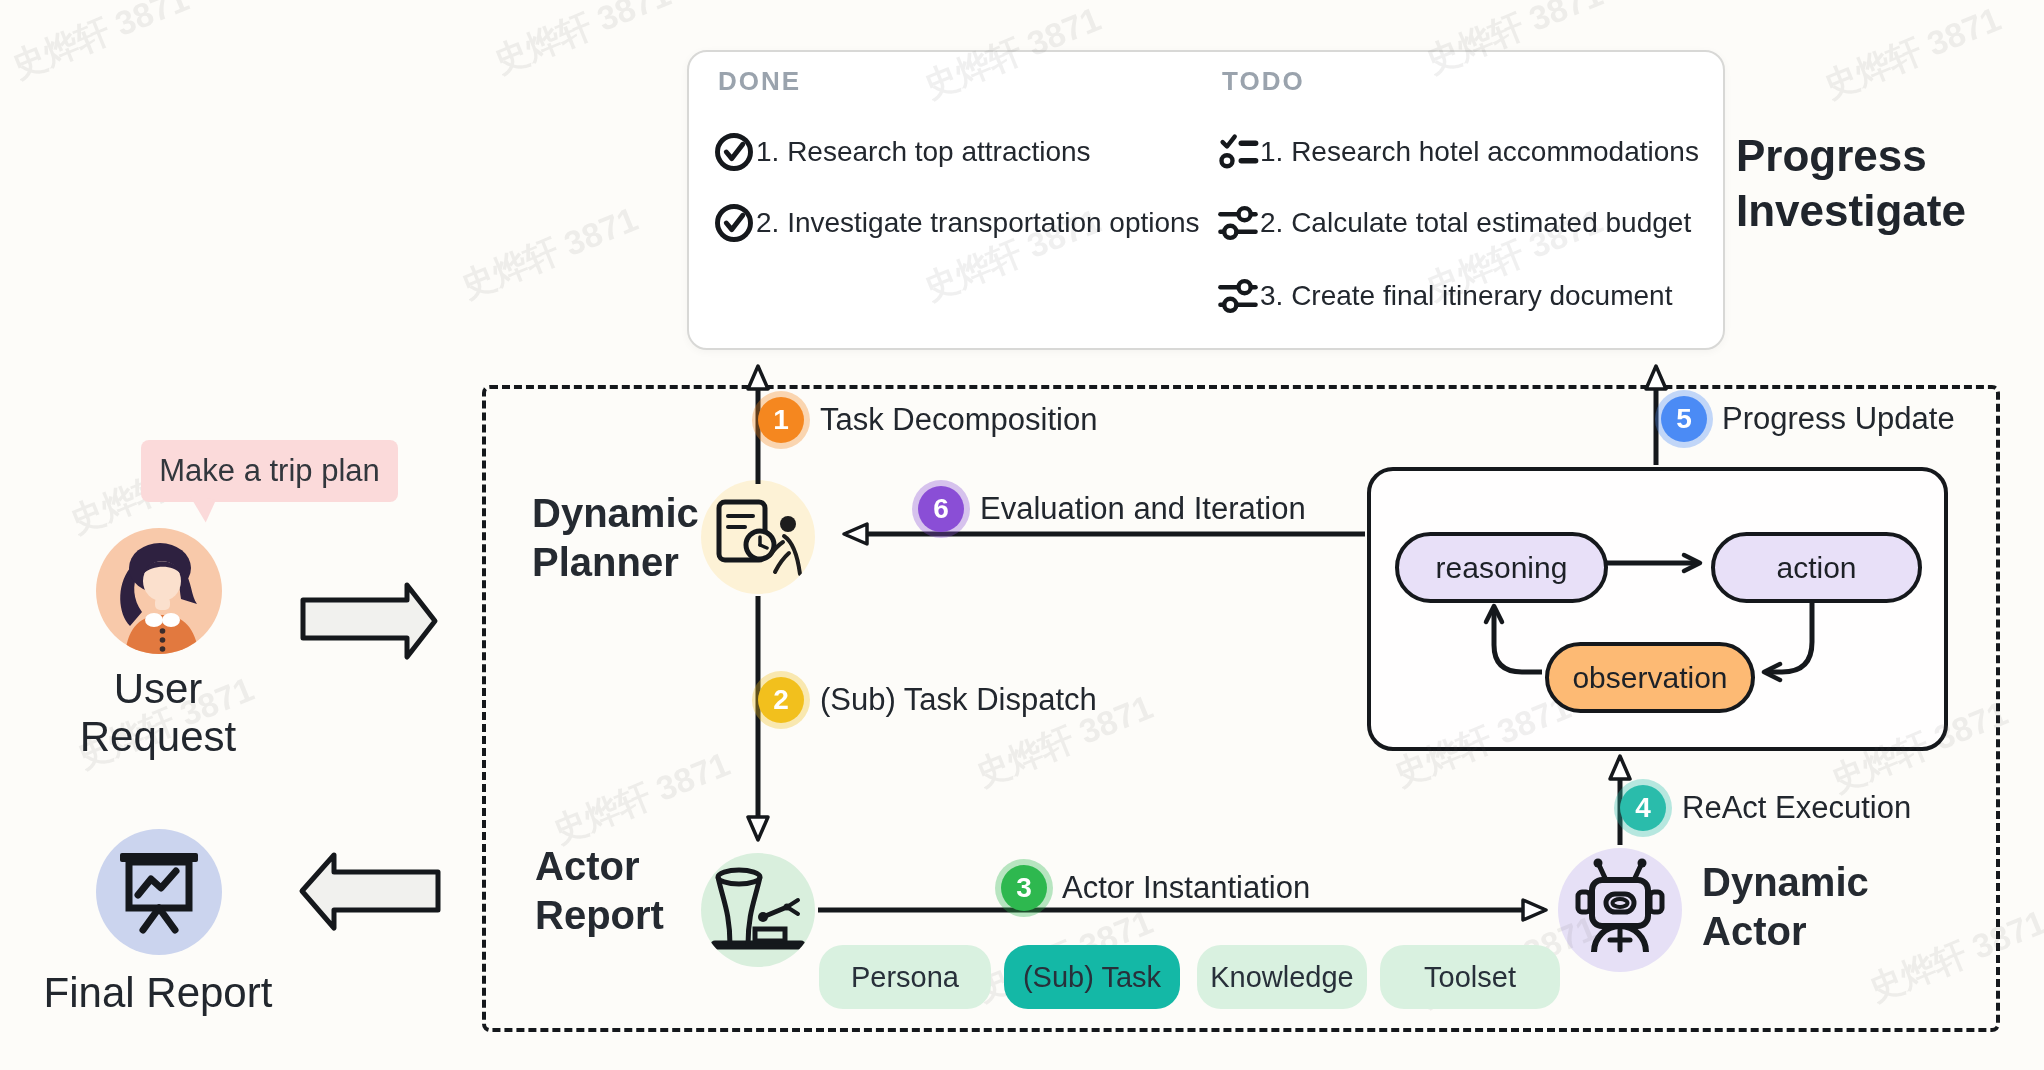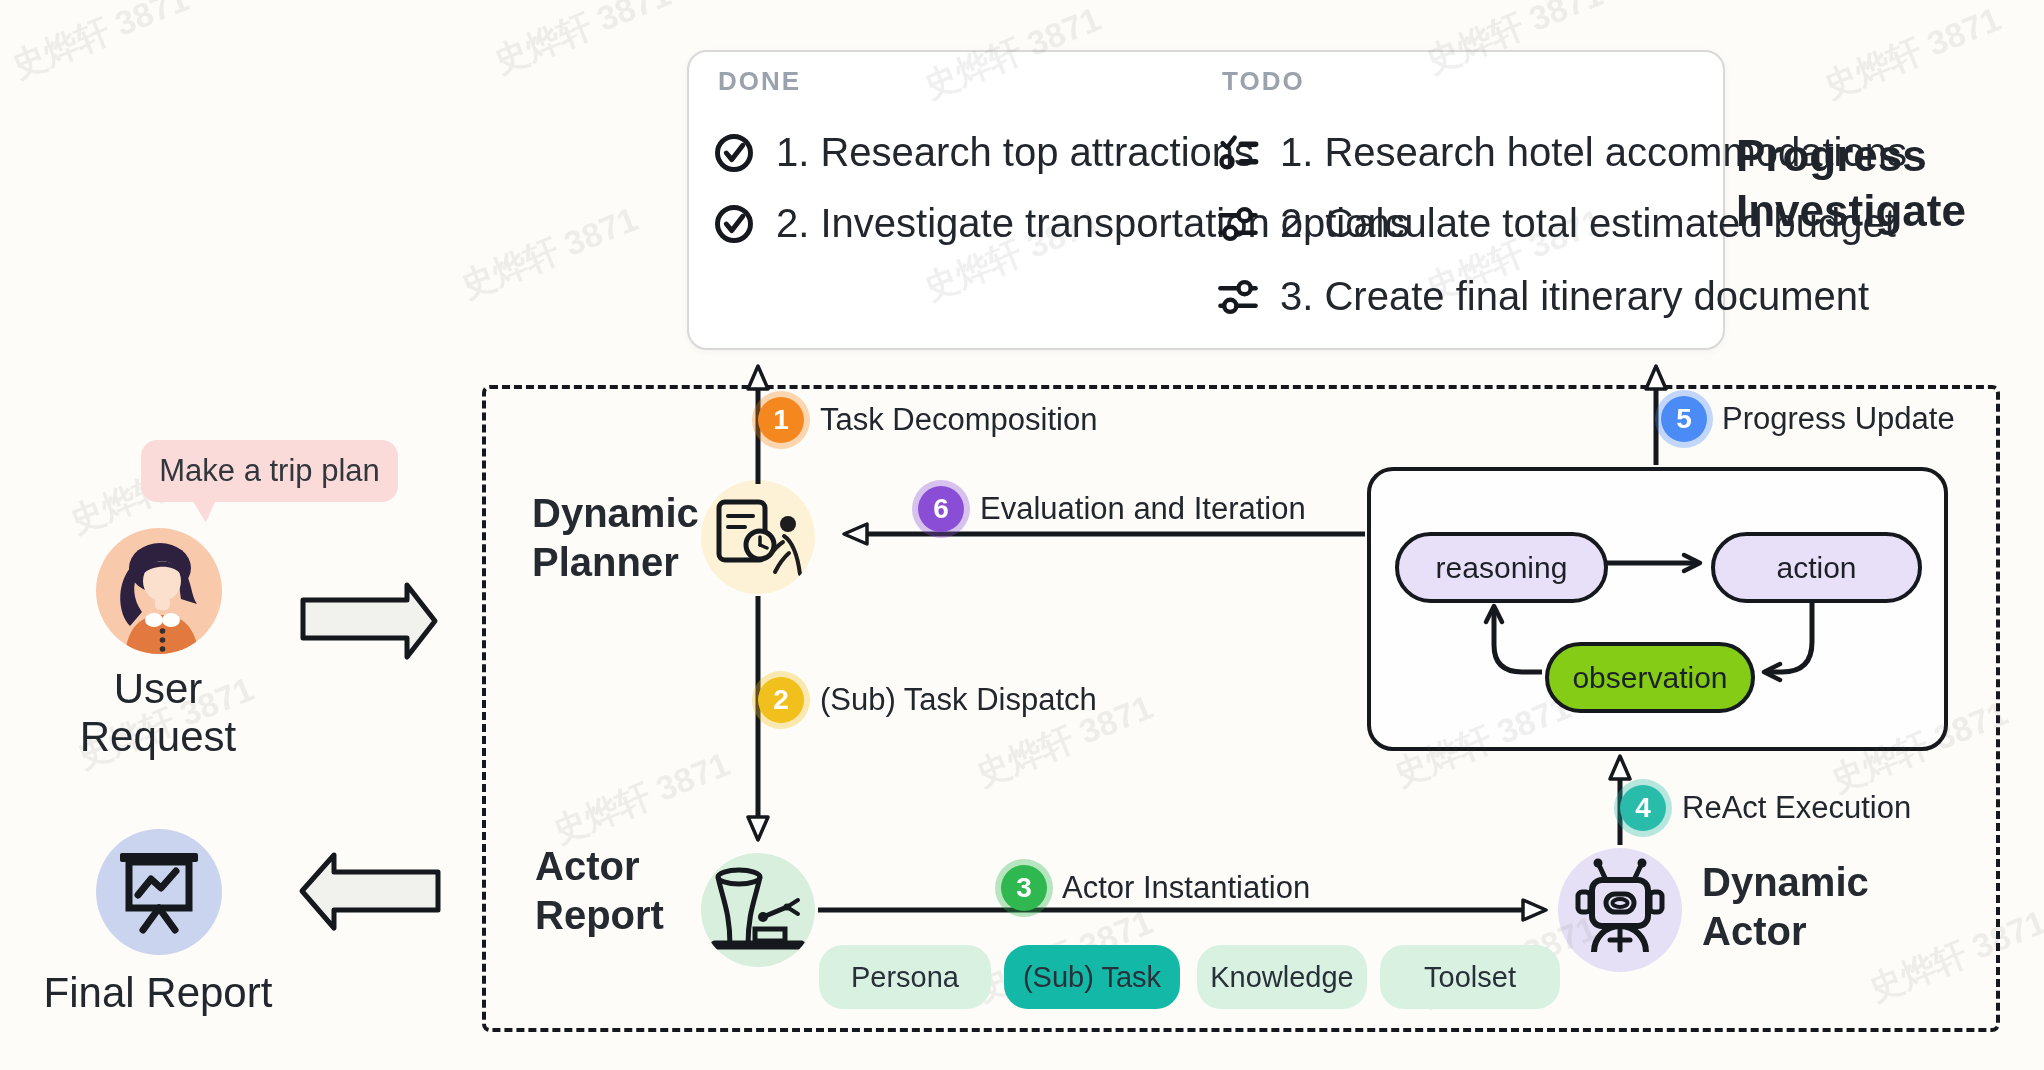--- a/index.html
+++ b/index.html
@@ -7,21 +7,21 @@
           font-family:"Liberation Sans",sans-serif;color:#21262d;}
 
   
   .wm{position:absolute;font-size:34px;color:rgba(90,90,90,.09);transform:rotate(-22deg);
       white-space:nowrap;pointer-events:none;z-index:3;font-weight:600;}
 
   
   .panel{position:absolute;left:687px;top:50px;width:1034px;height:296px;background:#ffffff;
          border:2px solid #d8d8d6;border-radius:20px;box-shadow:0 2px 8px rgba(0,0,0,.04);z-index:2;}
   .col-hdr{position:absolute;font-size:26px;letter-spacing:2px;color:#9aa3ad;font-weight:600;z-index:5;}
-  .pitem{position:absolute;display:flex;align-items:center;gap:20px;font-size:40px;color:#22272e;z-index:5;}
+  .pitem{position:absolute;display:flex;align-items:center;font-size:28px;color:#22272e;z-index:5;}
   .pitem svg{flex:0 0 auto;}
 
   .panel-title{position:absolute;left:1736px;top:128px;width:300px;font-size:44px;font-weight:700;
                line-height:1.25;color:#20252c;z-index:5;}
 
   
   .dashed-box{position:absolute;left:482px;top:385px;width:1510px;height:639px;
               border:4px dashed #15181c;border-radius:8px;z-index:1;}
 
   
@@ -30,21 +30,21 @@
          transform:translate(-50%,-50%);}
   .step-label{position:absolute;transform:translateY(-50%);font-size:31px;color:#22272e;z-index:6;white-space:nowrap;}
 
   
   .node-circle{position:absolute;border-radius:50%;display:flex;align-items:center;justify-content:center;
                z-index:2;overflow:hidden;}
   .node-label{position:absolute;font-size:40px;font-weight:700;line-height:1.22;color:#252a31;z-index:5;}
   .side-label{position:absolute;width:240px;text-align:center;font-size:42px;font-weight:500;color:#22272e;z-index:5;}
 
   
-  .bubble{position:absolute;left:141px;top:440px;width:257px;height:62px;background:#fbdada;border-radius:16px;
+  .bubble{position:absolute;left:141px;top:440px;width:257px;height:62px;background:#fbdada;border-radius:8px;
           display:flex;align-items:center;justify-content:center;font-size:31px;color:#32373d;z-index:5;}
   .bubble::after{content:"";position:absolute;left:48px;bottom:-20px;width:0;height:0;
                  border-left:18px solid transparent;border-right:8px solid transparent;
                  border-top:24px solid #fbdada;transform:rotate(6deg);}
 
   
   .gpill{position:absolute;top:945px;height:64px;border-radius:24px;display:flex;align-items:center;
          justify-content:center;font-size:29px;color:#28303a;z-index:5;background:#d9f1e0;}
 
   
@@ -232,21 +232,21 @@
   <div class="node-label" style="left:1702px;top:858px;width:190px">Dynamic Actor</div>
 
   <div class="gpill" style="left: 819px; width: 172px; background-color: rgb(217, 241, 224);">Persona</div>
   <div class="gpill" style="left: 1004px; width: 176px; background-color: #14b8a6;">(Sub) Task</div>
   <div class="gpill" style="left: 1197px; width: 170px; background-color: rgb(217, 241, 224); text-align: right;">Knowledge</div>
   <div class="gpill" style="left: 1380px; width: 180px; background-color: rgb(217, 241, 224);">Toolset</div>
 
   <div class="react-box"></div>
   <div class="rpill" style="left: 1395px; top: 532px; width: 205px; height: 63px; background-color: rgb(232, 224, 248);">reasoning</div>
   <div class="rpill" style="left: 1711px; top: 532px; width: 203px; height: 63px; background-color: rgb(232, 224, 248);">action</div>
-  <div class="rpill" style="left: 1545px; top: 642px; width: 202px; height: 63px; background-color: #84cc16;">observation</div>
+  <div class="rpill" style="left: 1545px; top: 642px; width: 202px; height: 63px; background-color: #fdba74;">observation</div>
 
   <svg class="arrows" width="2044" height="1070" viewBox="0 0 2044 1070">
     <defs>
       <marker id="mh" markerUnits="userSpaceOnUse" markerWidth="32" markerHeight="30" refX="24" refY="13" orient="auto">
         <path d="M3,3 L26,13 L3,23 Z" fill="#ffffff" stroke="#15181c" stroke-width="3.5" stroke-linejoin="round"></path>
       </marker>
       <marker id="mv" markerUnits="userSpaceOnUse" markerWidth="26" markerHeight="26" refX="18" refY="12" orient="auto">
         <path d="M4,4 L20,12 L4,20" fill="none" stroke="#15181c" stroke-width="4.5" stroke-linecap="round" stroke-linejoin="round"></path>
       </marker>
     </defs>

